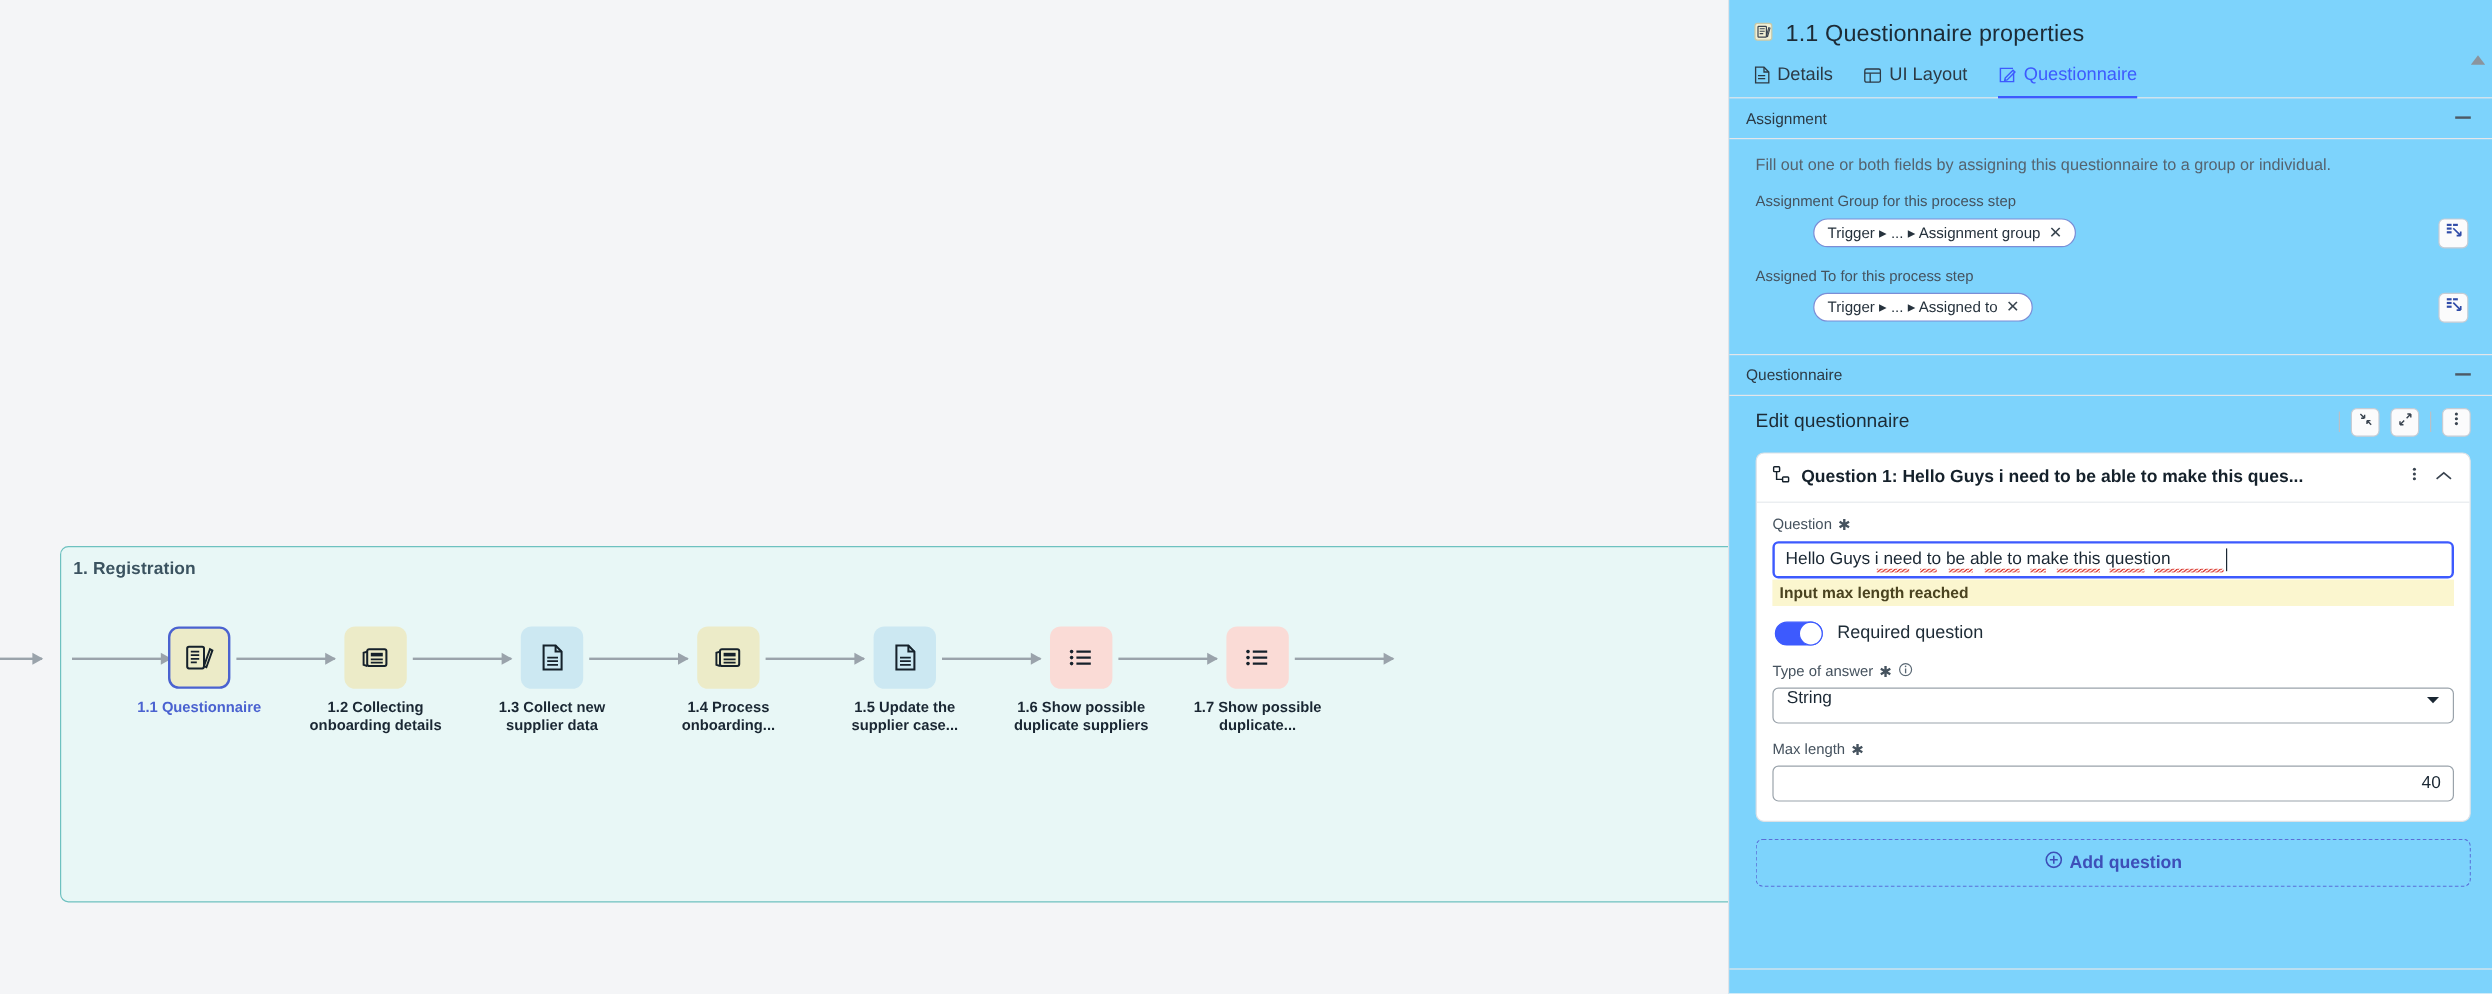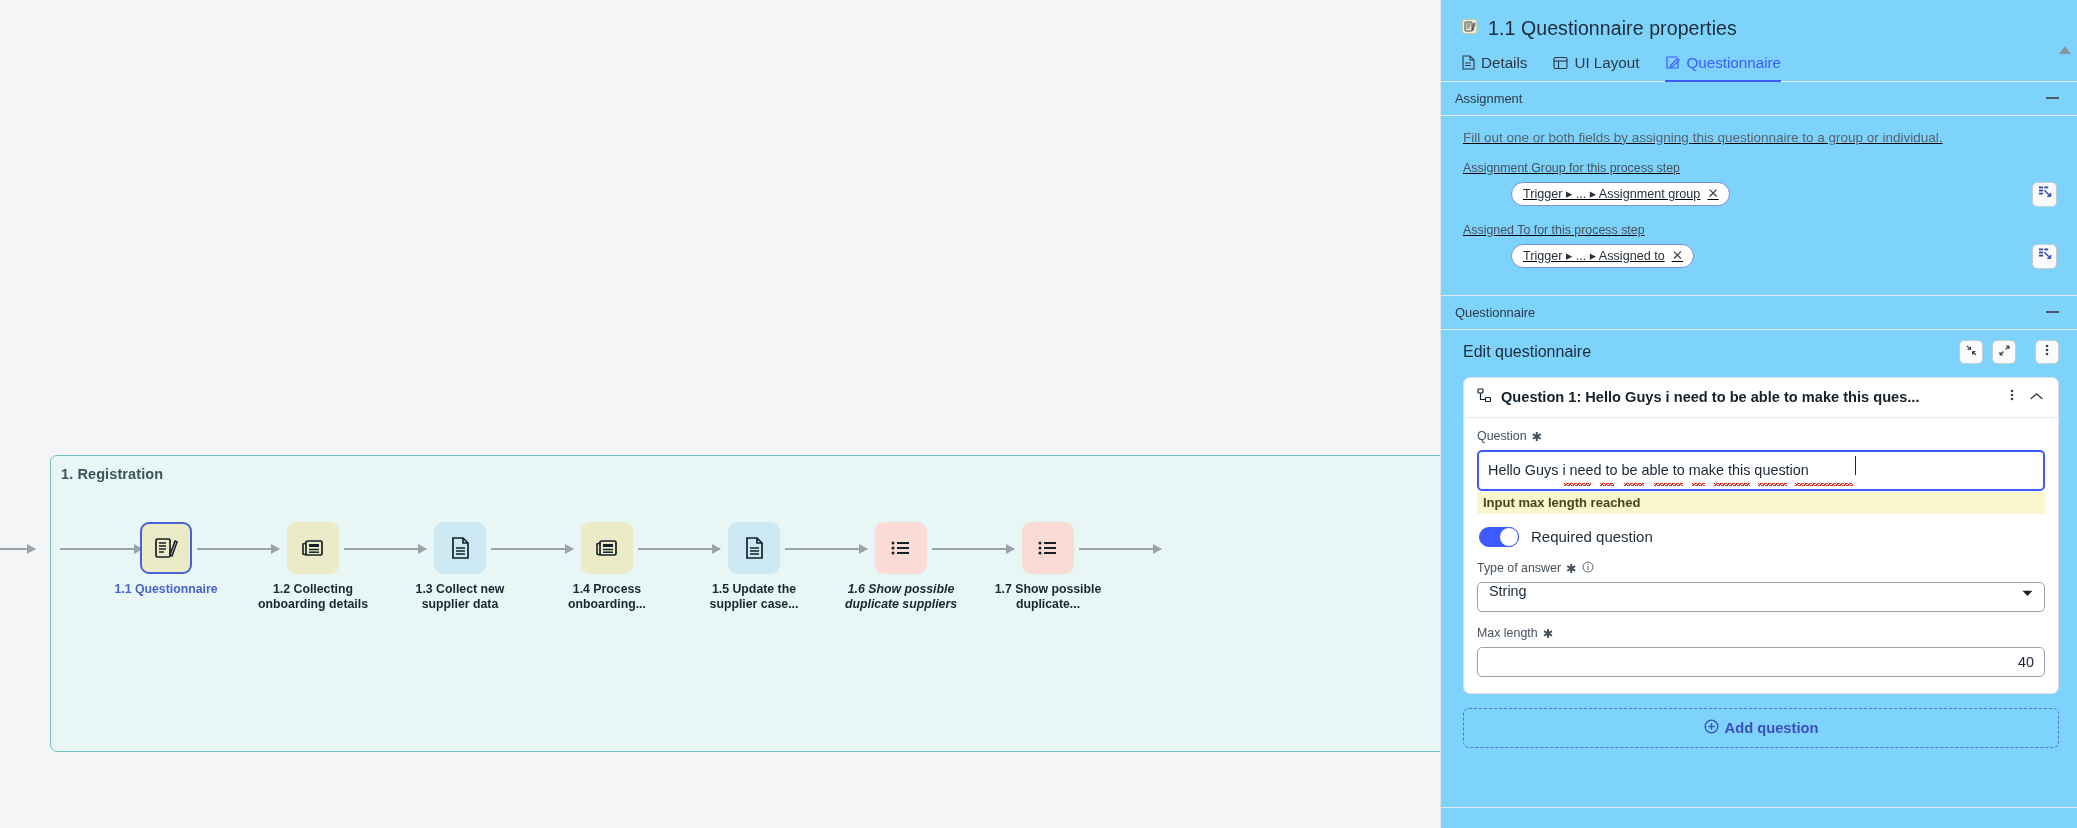--- a/index.html
+++ b/index.html
@@ -114,21 +114,21 @@
     display: flex; align-items: center; justify-content: space-between;
     padding: 9px 18px 9px 14px;
     border-bottom: 1px solid #e3e6ea;
   }
   .section-head .sh-title { font-size: 12.9px; color: #2c3a45; }
   .collapse-dash {
     width: 13px; height: 1.6px; background: #4d5a66; display: block;
     cursor: pointer;
   }
 
-  .sec-body { padding: 14px 20px 10px 22px; text-decoration: underline; }
+  .sec-body { padding: 14px 20px 10px 22px; }
   .helper {
     font-size: 13.5px; color: #55636f; margin-bottom: 16px;
   }
   .field-label {
     font-size: 12.4px; color: #45525e; margin-bottom: 7px;
   }
   .chip-row {
     display: flex; align-items: center; justify-content: space-between;
     margin-bottom: 16px;
     padding-left: 48px;
@@ -182,21 +182,21 @@
   .kebab { cursor: pointer; padding: 0 4px; }
   .chev { cursor: pointer; padding: 0 2px; }
   .qcard-body { padding: 11px 13px 16px 13px; }
 
   .lbl {
     font-size: 12.4px; color: #45525e; margin-bottom: 6px;
     display: flex; align-items: center; gap: 5px;
   }
   .req { color: #45525e; font-size: 12.5px; }
   .txtinput {
-    width: 100%; height: 41px;
+    width: 100%; height: 31px;
     border: 2px solid #3d5afe; border-radius: 5px;
     padding: 0 9px; font-size: 14.4px; color: #1a2733;
     font-family: "Liberation Sans", sans-serif;
     outline: none; background: #fff;
   }
   .spellwrap { position: relative; }
   .caret {
     position: absolute; width: 1.4px; height: 19px; background: #1a2733;
     top: 6px;
   }
@@ -351,21 +351,21 @@
               <path d="M16 3 v5 h5" fill="none" stroke="#15212b" stroke-width="1.7"></path>
               <line x1="9" y1="13" x2="18" y2="13" stroke="#15212b" stroke-width="1.5"></line>
               <line x1="9" y1="16" x2="18" y2="16" stroke="#15212b" stroke-width="1.5"></line>
               <line x1="9" y1="19" x2="18" y2="19" stroke="#15212b" stroke-width="1.5"></line>
             </svg>
         </span>
       </div>
       <div class="node-label">1.5 Update the supplier case...</div>
     </div>
 
-    <div class="node" style="left:836px; top:522px;font-style:italic;">
+    <div class="node" style="left:836px; top:522px;">
       <div class="node-box pink">
         <span class="node-icon">
           <svg width="26" height="26" viewBox="0 0 26 26">
               <circle cx="5" cy="8" r="1.5" fill="#15212b"></circle>
               <circle cx="5" cy="13" r="1.5" fill="#15212b"></circle>
               <circle cx="5" cy="18" r="1.5" fill="#15212b"></circle>
               <line x1="9" y1="8" x2="21" y2="8" stroke="#15212b" stroke-width="2"></line>
               <line x1="9" y1="13" x2="21" y2="13" stroke="#15212b" stroke-width="2"></line>
               <line x1="9" y1="18" x2="21" y2="18" stroke="#15212b" stroke-width="2"></line>
             </svg>

